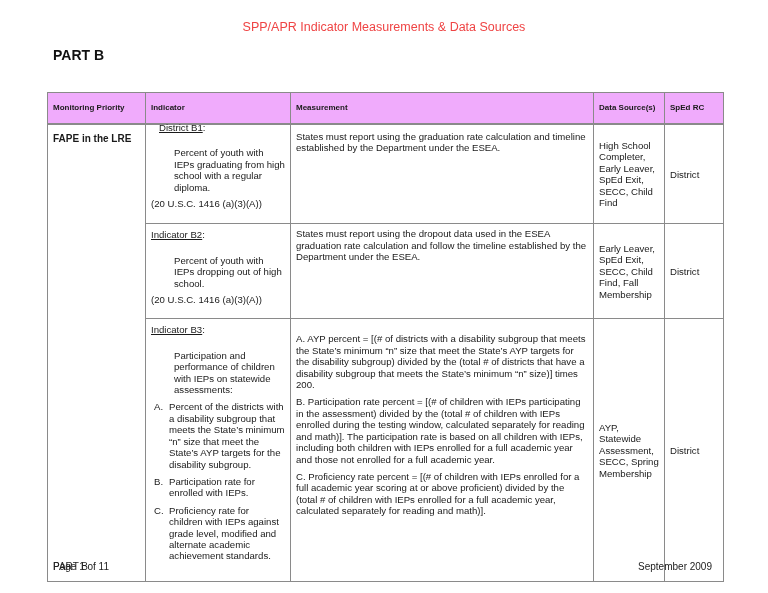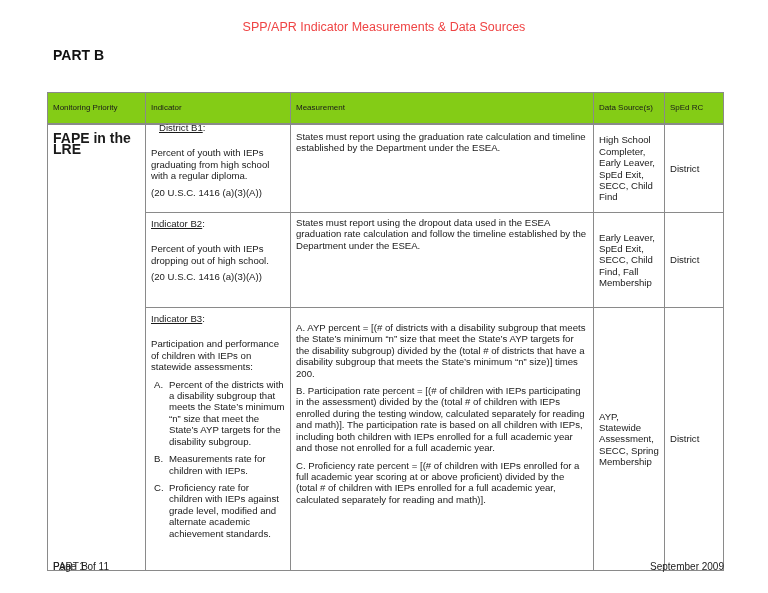--- a/index.html
+++ b/index.html
@@ -16,40 +16,40 @@
     }
     table.grid {
       position: absolute; top: 92px; left: 47px; width: 676px;
       border-collapse: collapse; table-layout: fixed;
       font-size: 9.6px; line-height: 11.4px;
     }
     table.grid th, table.grid td {
       border: 1px solid #8a8a8a; vertical-align: top; padding: 0 5px; text-align: left;
     }
     table.grid th {
-      background: #84cc16; font-weight: normal; font-size: 8px; height: 30px;
+      background: #f0abfc; font-weight: bold; font-size: 8px; height: 30px;
       vertical-align: middle; border-bottom: 2px solid #8a8a8a;
     }
     table.grid td.vmid { vertical-align: middle; }
-    .priority { font-weight: bold; padding-top: 8px; display: block; font-size: 14px; }
+    .priority { font-weight: bold; padding-top: 8px; display: block; font-size: 10px; }
     .ind-link { text-decoration: underline; }
     .block { display: block; }
     .gap-s { margin-top: 5px; }
-    .gap-m { margin-top: 14px; }
+    .gap-m { margin-top: 14px; margin-left: 23px; }
     ol.sub { list-style: none; margin: 6px 0 0 0; padding: 0; }
     ol.sub li { display: flex; margin-bottom: 6px; }
     ol.sub li .letter { width: 15px; flex: 0 0 15px; padding-left: 3px; }
     ol.sub li .txt { flex: 1; }
     .meas-p { margin: 0 0 6px 0; }
     .footer {
       position: absolute; top: 561px; left: 53px; width: 671px; font-size: 10px; color: #222;
     }
     .footer .left { position: absolute; left: 0; }
     .footer .center { position: absolute; left: 0; width: 100%; text-align: left; }
-    .footer .right { position: absolute; right: 0; }
+    .footer .right { position: absolute; right: 12px; }
   </style>
 </head>
 <body>
 
 <div class="doc-title">SPP/APR Indicator Measurements &amp; Data Sources</div>
 <div class="part-heading">PART B</div>
 
 <table class="grid">
   <colgroup>
     <col style="width:98px">
@@ -108,21 +108,21 @@
           <span class="ind-link">Indicator B3</span><span>:</span>
         </span>
         <span class="block gap-m">Participation and performance of children with IEPs on statewide assessments:</span>
         <ol class="sub">
           <li>
             <span class="letter">A.</span>
             <span class="txt">Percent of the districts with a disability subgroup that meets the State’s minimum “n” size that meet the State’s AYP targets for the disability subgroup.</span>
           </li>
           <li>
             <span class="letter">B.</span>
-            <span class="txt">Measurements rate for children with IEPs.</span>
+            <span class="txt">Participation rate for enrolled with IEPs.</span>
           </li>
           <li>
             <span class="letter">C.</span>
             <span class="txt">Proficiency rate for children with IEPs against grade level, modified and alternate academic achievement standards.</span>
           </li>
         </ol>
       </td>
       <td style="padding-top:14px">
         <p class="meas-p">A.  AYP percent = [(# of districts with a disability subgroup that meets the State’s minimum “n” size that meet the State’s AYP targets for the disability subgroup) divided by the (total # of districts that have a disability subgroup that meets the State’s minimum “n” size)] times 200.</p>
         <p class="meas-p">B.  Participation rate percent = [(# of children with IEPs participating in the assessment) divided by the (total # of children with IEPs enrolled during the testing window, calculated separately for reading and math)].  The participation rate is based on all children with IEPs, including both children with IEPs enrolled for a full academic year and those not enrolled for a full academic year.</p>

